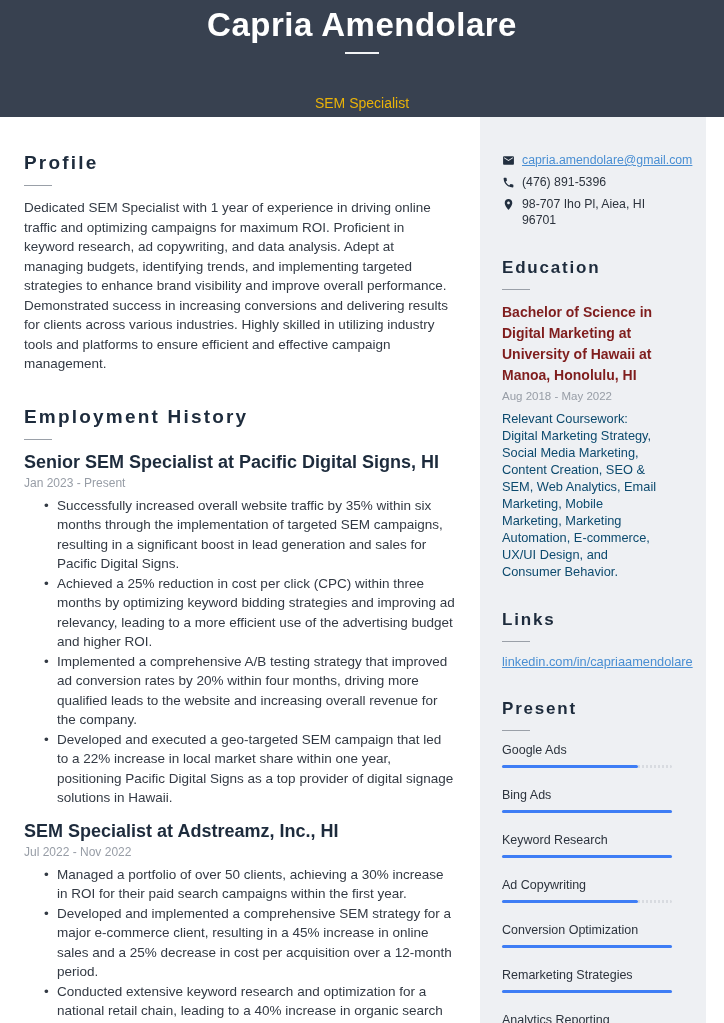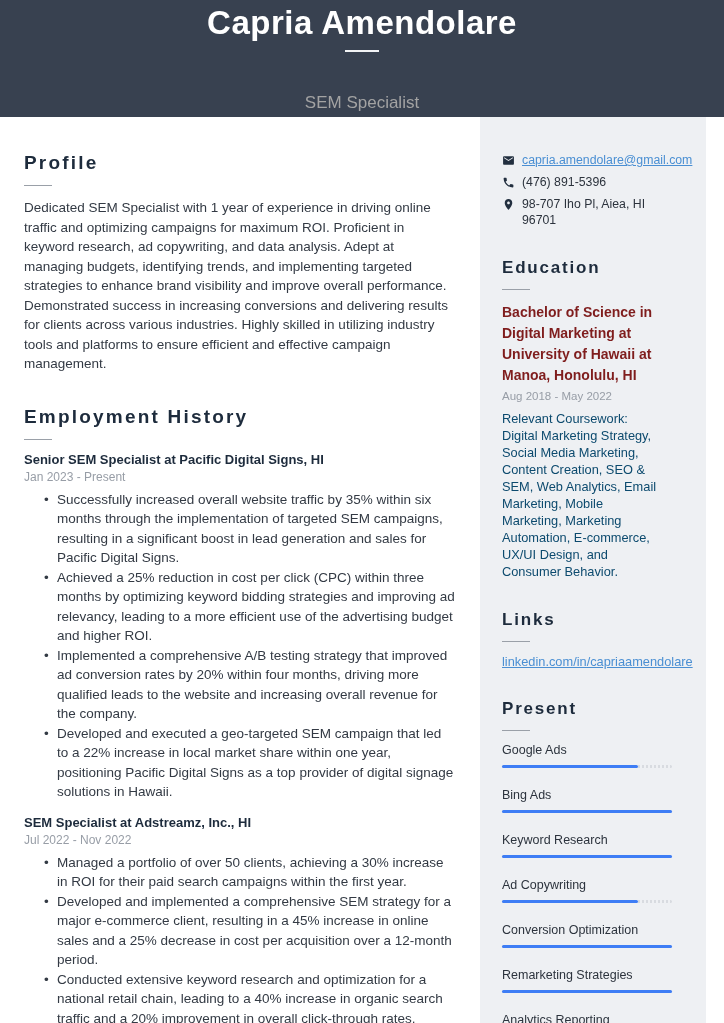--- a/index.html
+++ b/index.html
@@ -15,38 +15,38 @@
   .page { width:724px; height:1023px; display:flex; flex-direction:column; }
 
   
   .header {
     height:117px; background:#384150; color:#ffffff;
     display:flex; flex-direction:column; align-items:center; justify-content:center;
     flex:0 0 auto;
   }
   .header .name { font-size:33px; font-weight:700; letter-spacing:.5px; }
   .header .name-rule { width:34px; height:2px; background:#f2f3f5; margin:8px 0 9px; }
-  .header .subtitle { font-size:17px; color:#a3a3a3;margin-top:32px; }
+  .header .subtitle { font-size:14px; color:#eab308;margin-top:32px; }
 
   
   .content { flex:1 1 auto; display:flex; min-height:0; }
   .left-col { width:480px; padding:35px 24px 0 24px; background:#ffffff; }
   .sidebar { width:226px; background:#eef0f3; padding:35px 40px 0 22px; }
 
   
   .section-heading {
     font-size:19px; font-weight:700; color:#1d2b3c; letter-spacing:2.2px;
   }
   .heading-rule { width:28px; height:1px; background:#9aa0a8; margin:11px 0 12px; }
 
   
   .profile-text { font-size:13.5px; line-height:19.5px; color:#333a44; }
   .section { margin-bottom:32px; }
   .job { margin-bottom:13px; }
-  .job-title { font-size:13px; font-weight:700; color:#1d2b3c; }
+  .job-title { font-size:18px; font-weight:700; color:#1d2b3c; }
   .job-dates { font-size:12px; color:#979da6; margin:3px 0 6px; }
   ul.bullets { list-style:none; margin:0 0 0 0; }
   ul.bullets li {
     font-size:13.5px; line-height:19.5px; color:#333a44;
     padding-left:13px; margin-left:20px; position:relative;
   }
   ul.bullets li::before {
     content:"\2022"; position:absolute; left:0; top:0; color:#333a44;
   }
 

